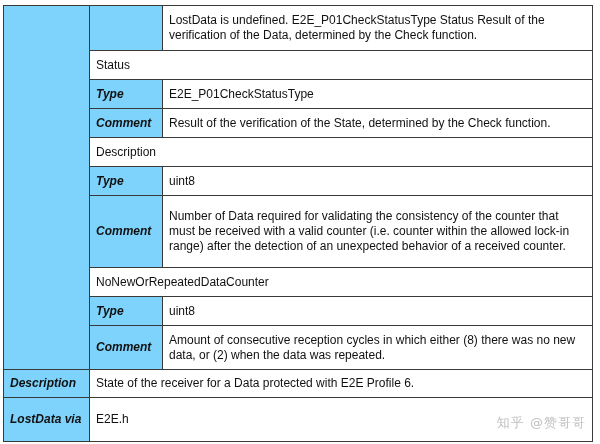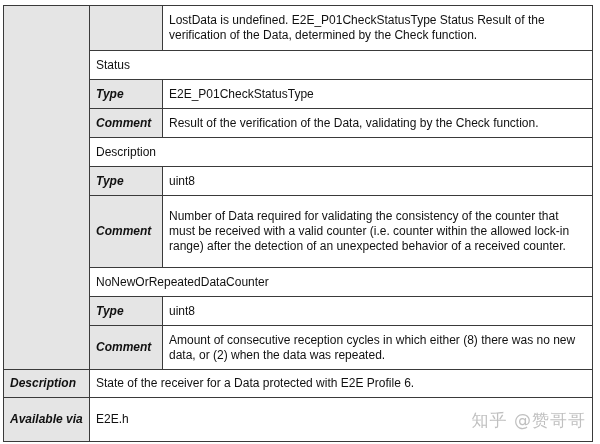--- a/index.html
+++ b/index.html
@@ -1,23 +1,23 @@
 <!DOCTYPE html>
 <html><head>
 <meta charset="utf-8">
 <style>
   html, body { margin: 0; padding: 0; background: #ffffff; }
   body { width: 600px; height: 444px; position: relative; overflow: hidden;
          font-family: "Liberation Sans", sans-serif; color: #111; }
   #spec-table { position: absolute; left: 3px; top: 5px; width: 589px;
                 border-collapse: collapse; table-layout: fixed; font-size: 12px; }
   #spec-table td { border: 1px solid #3a3a3a; padding: 0 6px; vertical-align: middle; line-height: 15px; }
-  .gray { background: #e5e5e5; }
+  .gray { background: #7dd3fc; }
   .lbl { font-weight: bold; font-style: italic; }
-  .wm { position: absolute; right: 14px; bottom: 12px; color: #c0c0c0; font-size: 17px;
+  .wm { position: absolute; right: 14px; bottom: 12px; color: #c0c0c0; font-size: 13px;
         font-family: "DejaVu Sans", sans-serif; letter-spacing: 1px; }
 </style>
 </head>
 <body>
 
 <table id="spec-table">
   <colgroup>
     <col style="width:86px">
     <col style="width:73px">
     <col style="width:430px">
@@ -31,21 +31,21 @@
 
   <tr style="height:29px">
     <td colspan="2">Status</td>
   </tr>
   <tr style="height:29px">
     <td class="gray lbl">Type</td>
     <td>E2E_P01CheckStatusType</td>
   </tr>
   <tr style="height:29px">
     <td class="gray lbl">Comment</td>
-    <td>Result of the verification of the Data, validating by the Check function.</td>
+    <td>Result of the verification of the State, determined by the Check function.</td>
   </tr>
 
   <tr style="height:29px">
     <td colspan="2">Description</td>
   </tr>
   <tr style="height:29px">
     <td class="gray lbl">Type</td>
     <td>uint8</td>
   </tr>
   <tr style="height:72px">
@@ -63,19 +63,19 @@
   <tr style="height:44px">
     <td class="gray lbl">Comment</td>
     <td>Amount of consecutive reception cycles in which either (8) there was no new data, or (2) when the data was repeated.</td>
   </tr>
 
   <tr style="height:28px">
     <td class="gray lbl">Description</td>
     <td colspan="2">State of the receiver for a Data protected with E2E Profile 6.</td>
   </tr>
   <tr style="height:44px">
-    <td class="gray lbl">Available via</td>
+    <td class="gray lbl">LostData via</td>
     <td colspan="2">E2E.h</td>
   </tr>
 </tbody>
   </table>
 
 <div class="wm">知乎 @赞哥哥</div>
 
 </body></html>

